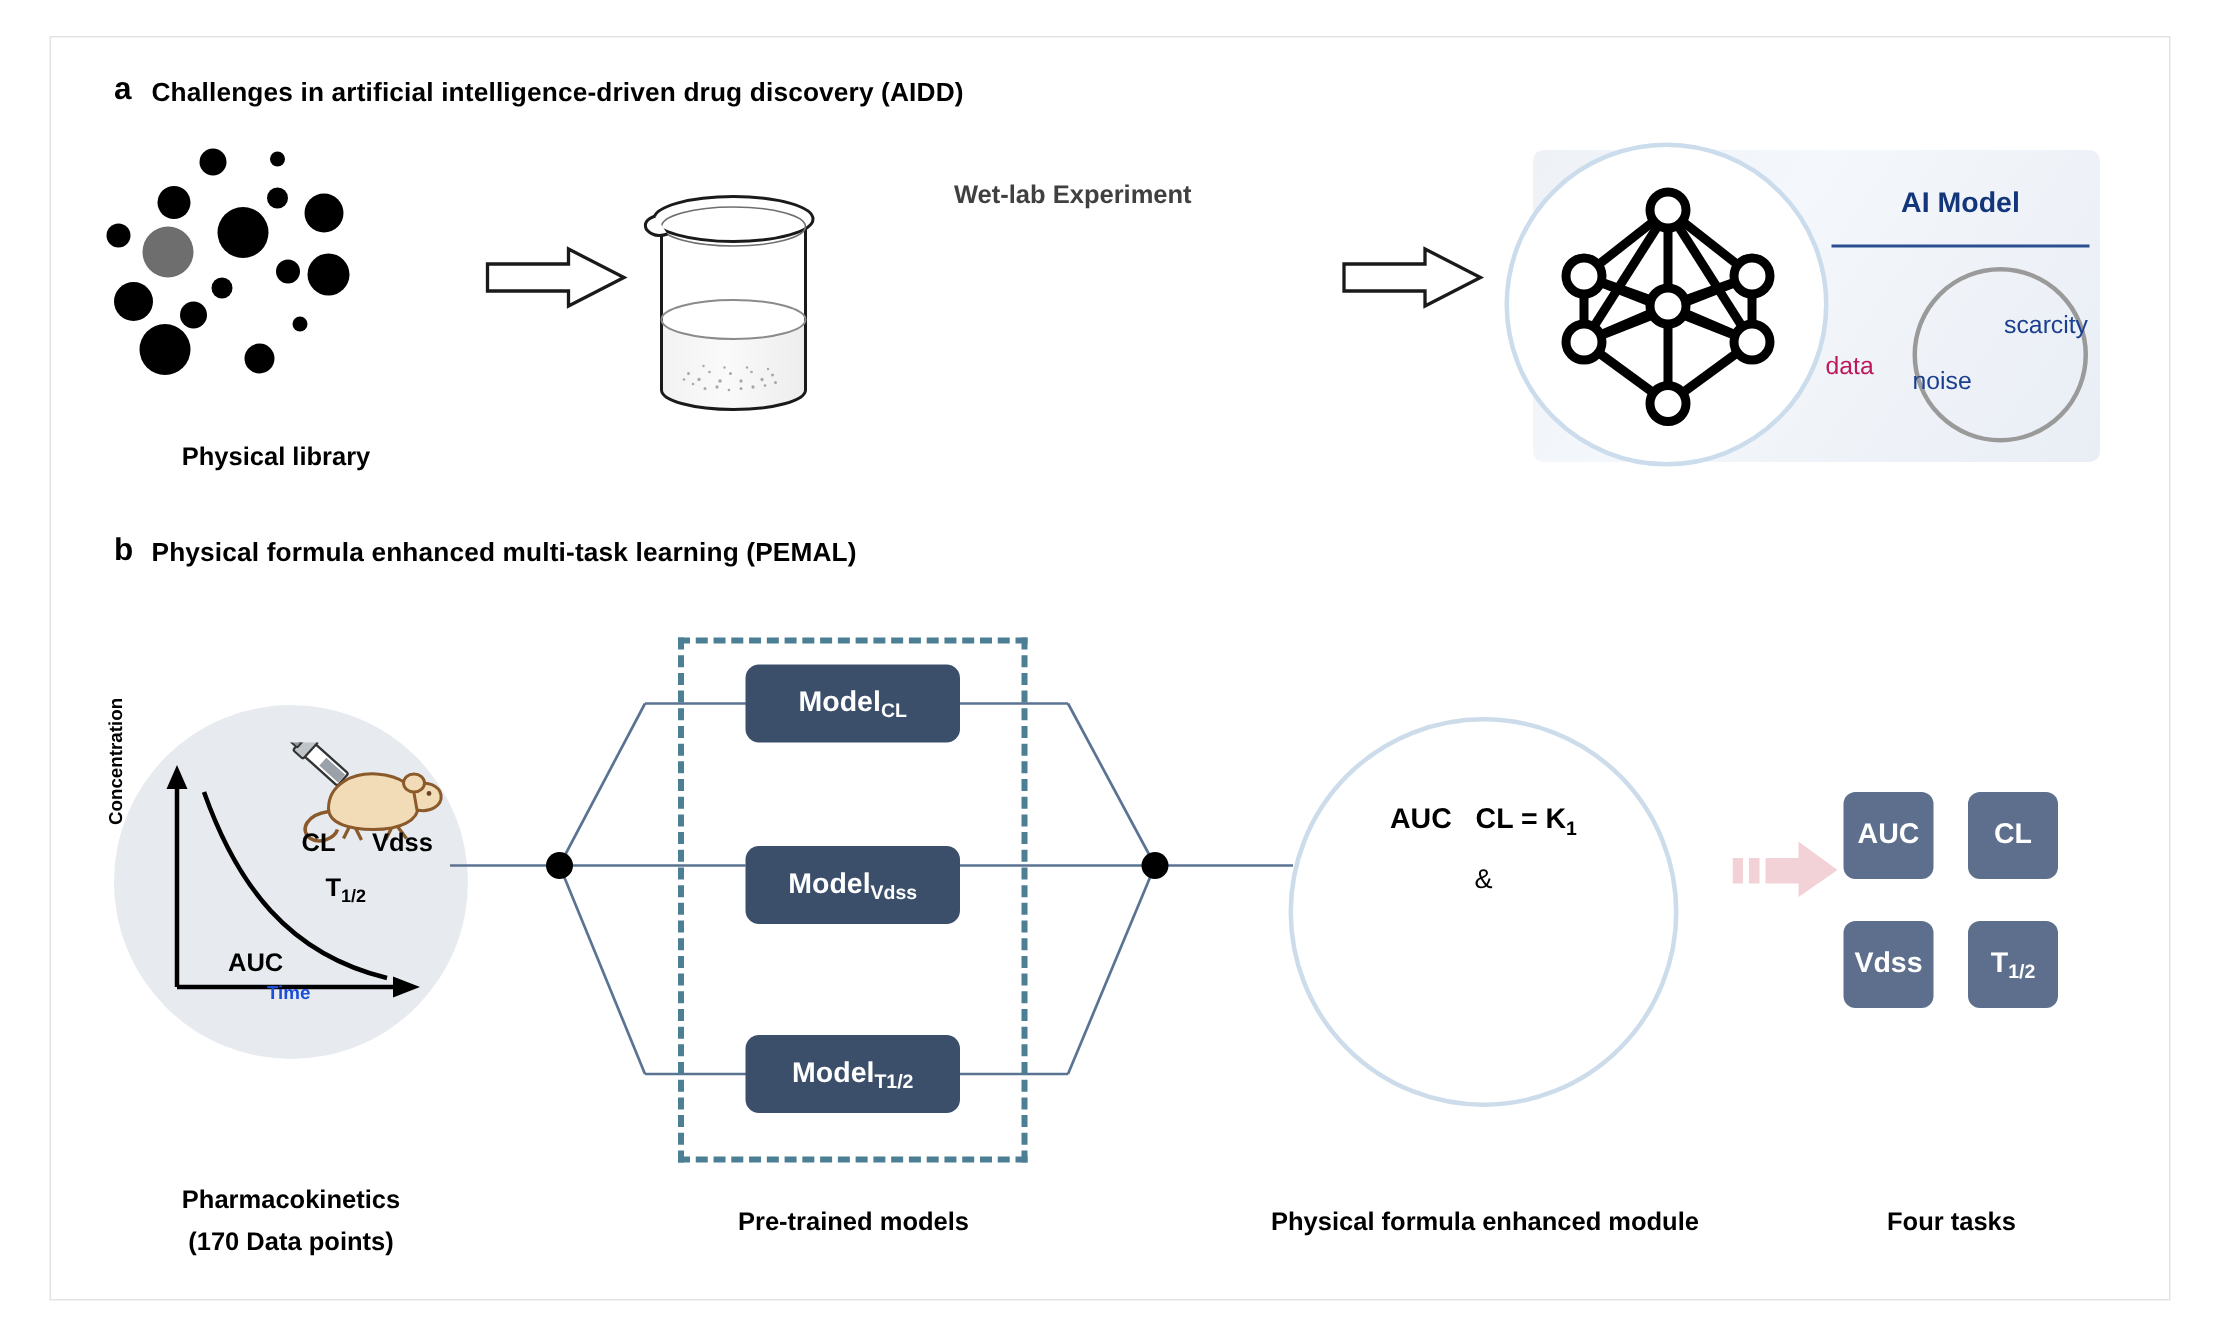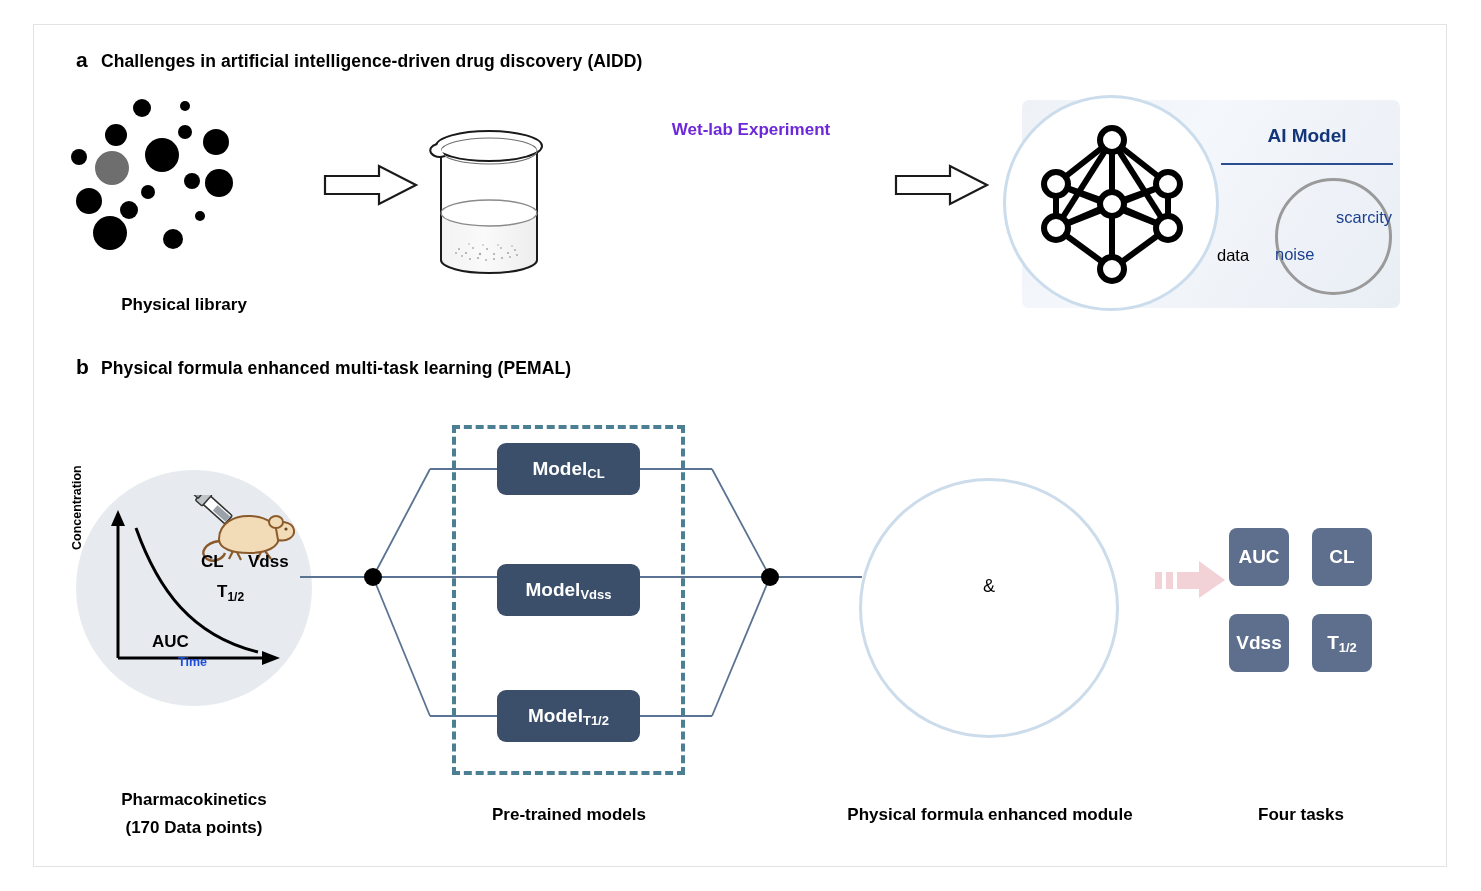--- a/index.html
+++ b/index.html
@@ -36,22 +36,22 @@
   }
 
   
   .block-arrow{position:absolute;}
 
   
   #beaker{position:absolute;left:424px;top:120px;}
 
   
   #wetlab-title{
-    position:absolute;left:636px;top:120px;width:230px;text-align:center;
-    font-weight:bold;font-size:17px;color:#6d28d9;white-space:nowrap;
+    position:absolute;left:636px;top:120px;width:230px;text-align:left;
+    font-weight:bold;font-size:17px;color:#404040;white-space:nowrap;
   }
   #wetlab-box{
     position:absolute;left:634px;top:158px;width:190px;height:92px;
     background:#e4e4e4;
   }
   #wetlab-box div{
     font-size:16.5px;color:#000;text-align:center;
   }
   #wl-1{position:absolute;left:0;top:18px;width:190px;}
   #wl-2{position:absolute;left:0;top:56px;width:190px;}
@@ -70,21 +70,21 @@
   #nn-svg{position:absolute;left:1038px;top:122px;}
   #ai-model-label{
     position:absolute;left:1218px;top:125px;width:178px;text-align:center;
     font-weight:bold;font-size:19px;color:#13367a;white-space:nowrap;
   }
   #ai-rule{
     position:absolute;left:1221px;top:163px;width:172px;height:2px;
     background:#2a4f91;
   }
   #data-label{
-    position:absolute;left:1217px;top:246px;font-size:16.5px;color:#000000;text-align:right;
+    position:absolute;left:1217px;top:235px;font-size:16.5px;color:#be185d;text-align:right;
   }
   #sn-circle{
     position:absolute;left:1275px;top:178px;width:117px;height:117px;
     border-radius:50%;border:3px solid #9a9a9a;box-sizing:border-box;
   }
   #sn-scarcity{
     position:absolute;left:1275px;top:208px;width:117px;text-align:right;
     font-size:16.5px;color:#1b3f8f;white-space:nowrap;
   }
   #sn-noise{
@@ -373,20 +373,21 @@
   <div class="model-box" id="mb-vdss">
       <span>Model</span>
       <sub>Vdss</sub>
     </div>
   <div class="model-box" id="mb-t12">
       <span>Model</span>
       <sub>T1/2</sub>
     </div>
 
   <div id="pf-circle"></div>
+  <div class="pf-line" id="pf-1"><span>AUC</span>&nbsp;&nbsp;&nbsp;<span>CL = K</span><sub>1</sub></div>
   <div class="pf-line" id="pf-amp">&amp;</div>
 
   <svg id="pink-arrow" width="72" height="42" viewBox="0 0 72 42">
     <rect x="0" y="14" width="7" height="17" fill="#f2d2d6"></rect>
     <rect x="11" y="14" width="7" height="17" fill="#f2d2d6"></rect>
     <polygon points="22,14 44,14 44,3 70,22 44,40 44,31 22,31" fill="#f2d2d6"></polygon>
   </svg>
 
   <div class="task-box" id="tb-auc">
       <span>AUC</span>

